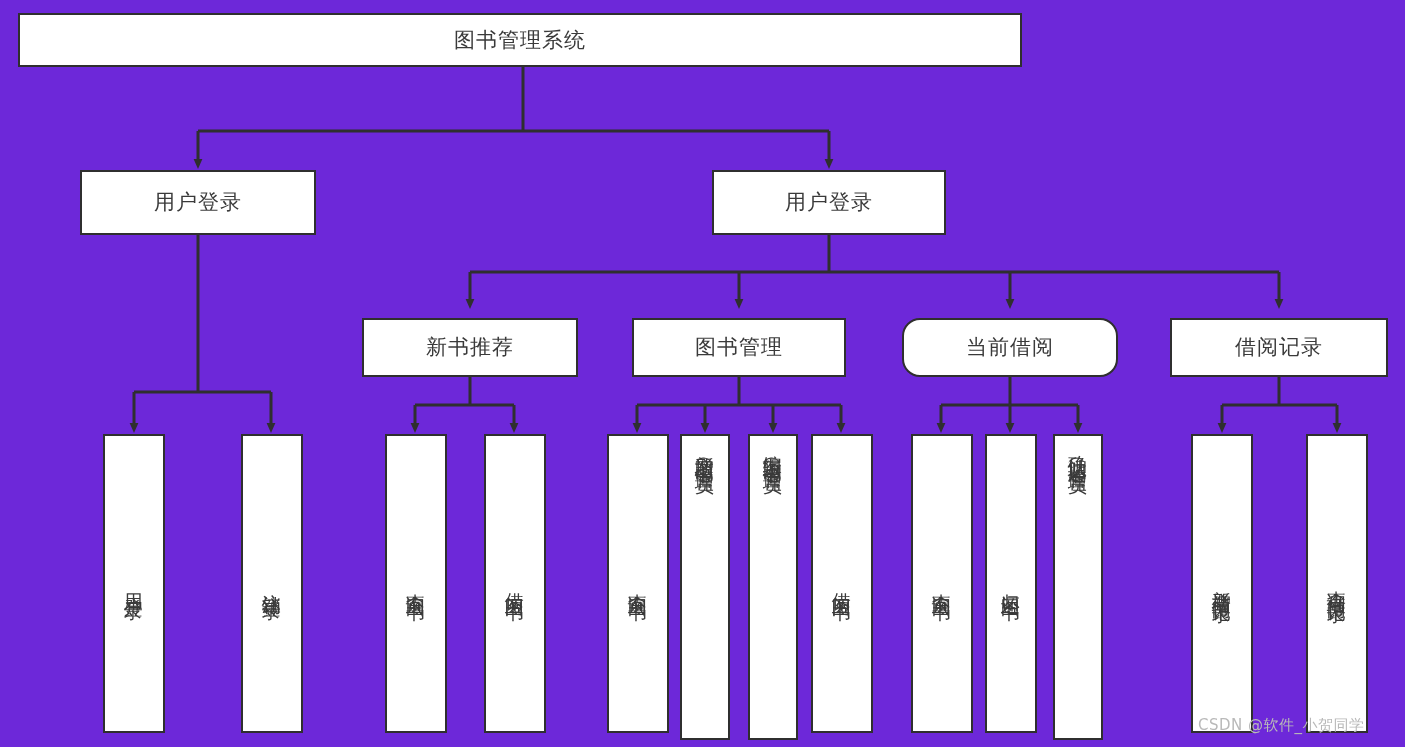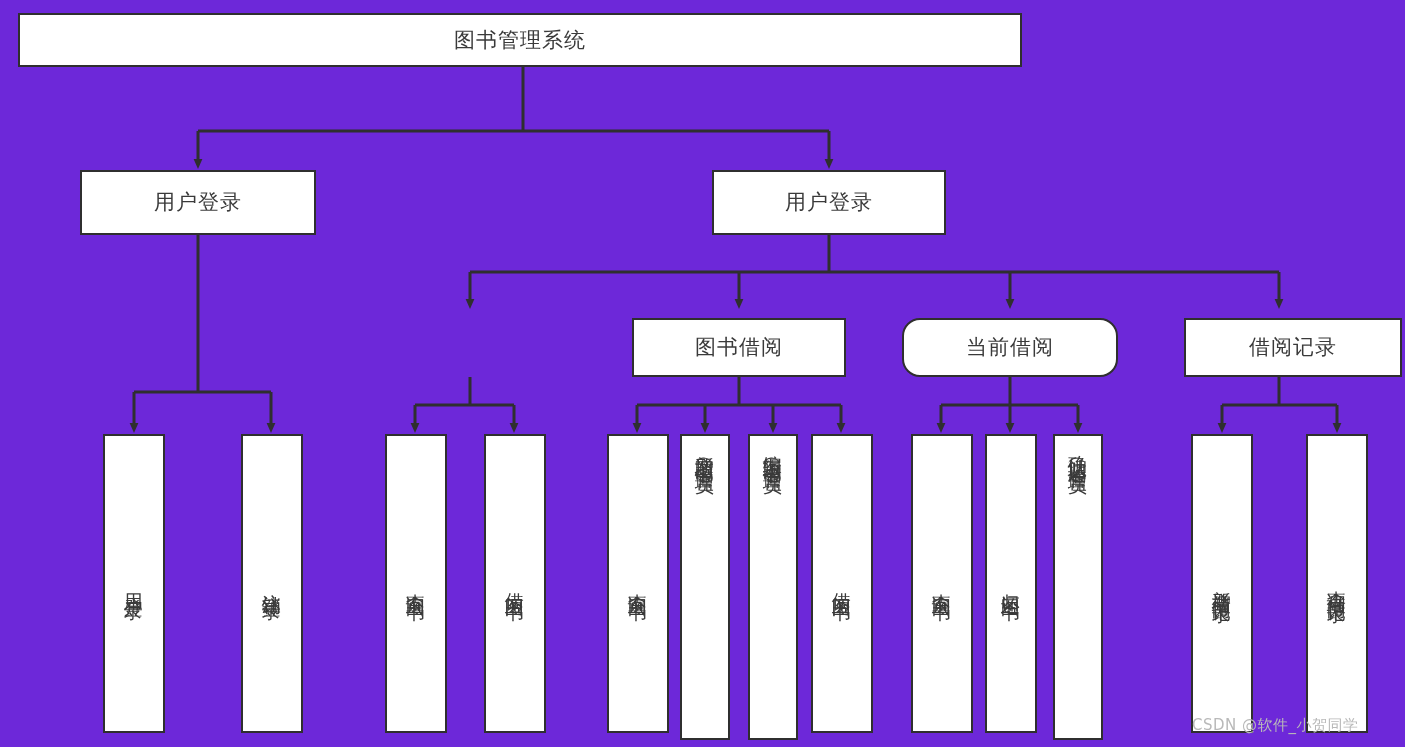--- a/index.html
+++ b/index.html
@@ -59,20 +59,21 @@
     align-items:flex-start;
   }
   .watermark{
     position:absolute;
     font-size:15px;
     color:#b9b9b9;
     letter-spacing:0.5px;
     white-space:nowrap;
     z-index:3;
     font-family:"DejaVu Sans","Liberation Sans",sans-serif;
+    margin-left:6px;
   }
 </style>
 </head>
 <body>
 
 <div id="canvas">
 
   <svg id="edges" viewBox="0 0 1405 747" xmlns="http://www.w3.org/2000/svg">
     <defs>
       <marker id="arrow" markerWidth="11" markerHeight="11" refX="1" refY="5" orient="auto" markerUnits="userSpaceOnUse">
@@ -131,30 +132,33 @@
   </div>
 
   <div class="node" style="left:80px; top:170px; width:236px; height:65px;">
     <span class="node-label">用户登录</span>
   </div>
 
   <div class="node" style="left:712px; top:170px; width:234px; height:65px;">
     <span class="node-label">用户登录</span>
   </div>
 
+  <div class="node" style="left:362px; top:318px; width:216px; height:59px;">
+    <span class="node-label">新书推荐</span>
+  </div>
 
   <div class="node" style="left:632px; top:318px; width:214px; height:59px;">
-    <span class="node-label">图书借阅</span>
+    <span class="node-label">图书管理</span>
   </div>
 
   <div class="node" style="left:902px; top:318px; width:216px; height:59px;border-radius:18px;">
     <span class="node-label">当前借阅</span>
   </div>
 
-  <div class="node" style="left:1170px; top:318px; width:218px; height:59px;margin-left:14px;">
+  <div class="node" style="left:1170px; top:318px; width:218px; height:59px;">
     <span class="node-label">借阅记录</span>
   </div>
 
   <div class="node vertical" style="left:103px; top:434px; width:62px; height:299px;">
     <span class="node-label">用户登录</span>
   </div>
 
   <div class="node vertical" style="left:241px; top:434px; width:62px; height:299px;">
     <span class="node-label">注销登录</span>
   </div>

